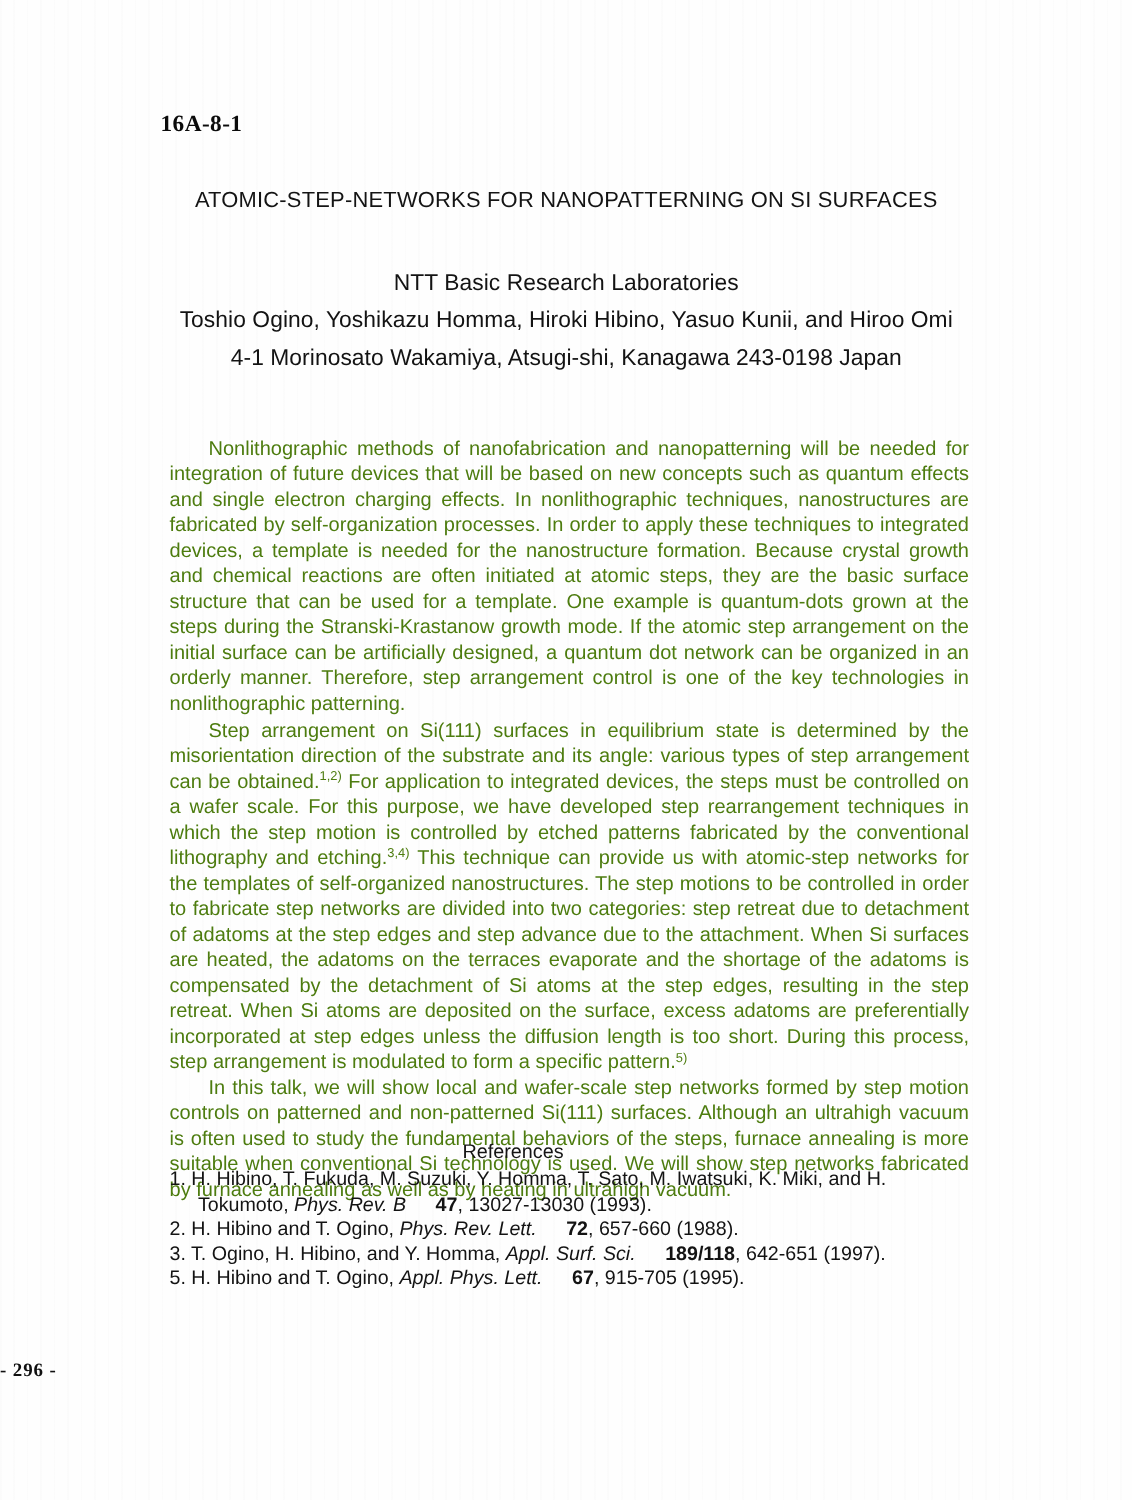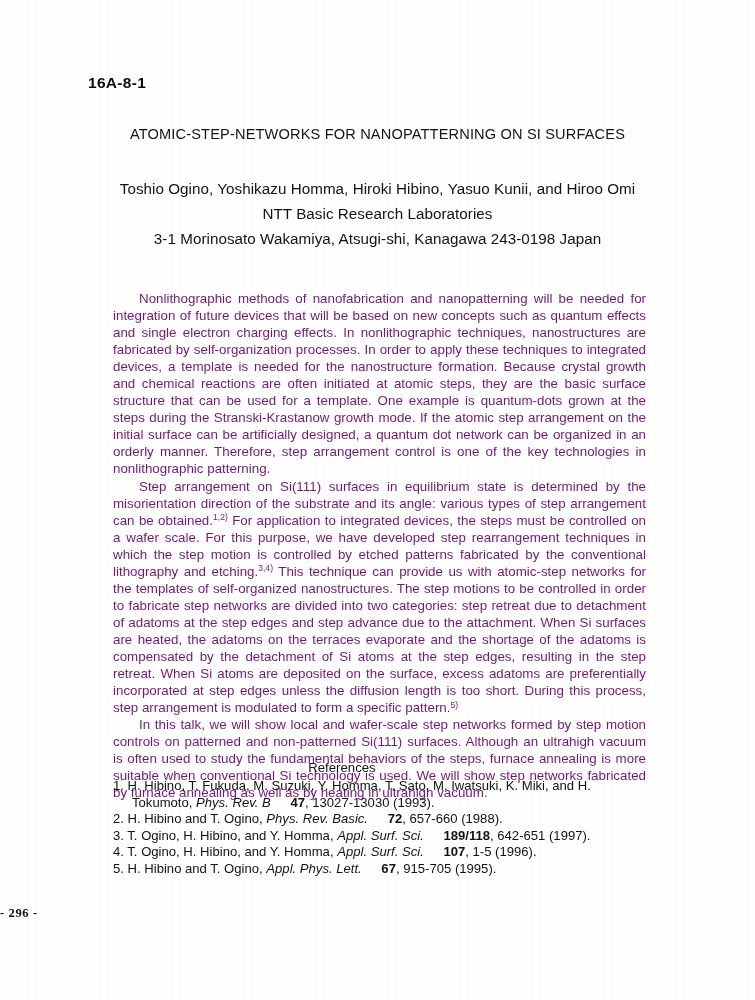--- a/index.html
+++ b/index.html
@@ -33,23 +33,23 @@
     opacity: 0.9;
   }
   .content {
     position: absolute;
     left: 0;
     top: 0;
     width: 755px;
   }
   .paper-code {
     position: absolute;
-    left: 88px;
+    left: 107px;
     top: 74px;
-    font-family: Liberation Sans, sans-serif;
+    font-family: Liberation Serif, serif;
     font-weight: bold;
     font-size: 15.5px;
     letter-spacing: 0.3px;
     color: #0b0b0b;
   }
   .doc-title {
     position: absolute;
     left: 0;
     top: 126px;
     width: 755px;
@@ -76,21 +76,21 @@
     position: absolute;
     left: 113px;
     top: 290px;
     width: 533px;
   }
   .para {
     text-align: justify;
     text-justify: inter-word;
     font-size: 13.35px;
     line-height: 17.05px;
-    color: #701a75;
+    color: #4d7c0f;
     margin: 0;
     text-indent: 26px;
     hyphens: none;
   }
   .para + .para {
     margin-top: 0px;
   }
   sup {
     font-size: 8.6px;
     line-height: 0;
@@ -142,37 +142,36 @@
 <div class="page">
   <div class="scan-noise"></div>
 
   <div class="content">
 
     <div class="paper-code">16A-8-1</div>
 
     <div class="doc-title">ATOMIC-STEP-NETWORKS FOR NANOPATTERNING ON SI SURFACES</div>
 
     <div class="authors-block">
+      <div class="authors-line">NTT Basic Research Laboratories</div>
       <div class="authors-line">Toshio Ogino, Yoshikazu Homma, Hiroki Hibino, Yasuo Kunii, and Hiroo Omi</div>
-      <div class="authors-line">NTT Basic Research Laboratories</div>
-      <div class="authors-line">3-1 Morinosato Wakamiya, Atsugi-shi, Kanagawa 243-0198 Japan</div>
+      <div class="authors-line">4-1 Morinosato Wakamiya, Atsugi-shi, Kanagawa 243-0198 Japan</div>
     </div>
 
     <div class="body-block">
       <p class="para">Nonlithographic methods of nanofabrication and nanopatterning will be needed for integration of future devices that will be based on new concepts such as quantum effects and single electron charging effects. In nonlithographic techniques, nanostructures are fabricated by self-organization processes. In order to apply these techniques to integrated devices, a template is needed for the nanostructure formation. Because crystal growth and chemical reactions are often initiated at atomic steps, they are the basic surface structure that can be used for a template. One example is quantum-dots grown at the steps during the Stranski-Krastanow growth mode. If the atomic step arrangement on the initial surface can be artificially designed, a quantum dot network can be organized in an orderly manner. Therefore, step arrangement control is one of the key technologies in nonlithographic patterning.</p>
       <p class="para"><span>Step arrangement on Si(111) surfaces in equilibrium state is determined by the misorientation direction of the substrate and its angle: various types of  step arrangement can be obtained.</span><sup>1,2)</sup><span> For application to integrated devices, the steps must be controlled on a wafer scale. For this purpose, we have developed step rearrangement techniques in which the step motion is controlled by etched patterns fabricated by the conventional lithography and etching.</span><sup>3,4)</sup><span>  This technique can provide us with atomic-step networks for the templates of self-organized nanostructures. The step motions to be controlled in order to fabricate step networks are divided into two categories: step retreat due to detachment of adatoms at the step edges and step advance due to the attachment. When Si surfaces are heated, the adatoms on the terraces evaporate and the shortage of the adatoms is compensated by the detachment of Si atoms at the step edges, resulting in the step retreat. When Si atoms are deposited on the surface, excess adatoms are preferentially incorporated at step edges unless the diffusion length is too short. During this process, step arrangement is modulated to form a specific pattern.</span><sup>5)</sup></p>
       <p class="para">In this talk, we will show local and wafer-scale step networks formed by step motion controls on patterned and non-patterned Si(111) surfaces. Although an ultrahigh vacuum is often used to study the fundamental behaviors of the steps, furnace annealing is more suitable when conventional Si technology is used. We will show step networks fabricated by furnace annealing as well as by heating in ultrahigh vacuum.</p>
     </div>
 
     <div class="refs-heading">References</div>
 
     <div class="refs-list">
       <p class="ref-item"><span class="ref-num">1.</span> <span>H. Hibino, T. Fukuda, M. Suzuki, Y. Homma, T. Sato, M. Iwatsuki, K. Miki, and H. Tokumoto, </span><i>Phys. Rev. B</i> <b>47</b><span>, 13027-13030  (1993).</span></p>
-      <p class="ref-item"><span class="ref-num">2.</span> <span>H. Hibino and T. Ogino, </span><i>Phys. Rev. Basic.</i> <b>72</b><span>, 657-660 (1988).</span></p>
+      <p class="ref-item"><span class="ref-num">2.</span> <span>H. Hibino and T. Ogino, </span><i>Phys. Rev. Lett.</i> <b>72</b><span>, 657-660 (1988).</span></p>
       <p class="ref-item"><span class="ref-num">3.</span> <span>T. Ogino, H. Hibino, and Y. Homma, </span><i>Appl. Surf. Sci.</i> <b>189/118</b><span>, 642-651 (1997).</span></p>
-      <p class="ref-item"><span class="ref-num">4.</span> <span>T. Ogino, H. Hibino, and Y. Homma,  </span><i>Appl. Surf. Sci.</i> <b>107</b><span>, 1-5 (1996).</span></p>
       <p class="ref-item"><span class="ref-num">5.</span> <span>H. Hibino and T. Ogino, </span><i>Appl. Phys. Lett.</i> <b>67</b><span>, 915-705 (1995).</span></p>
     </div>
 
     <div class="page-number">- 296 -</div>
 
   </div>
 </div>
 
 </body></html>

